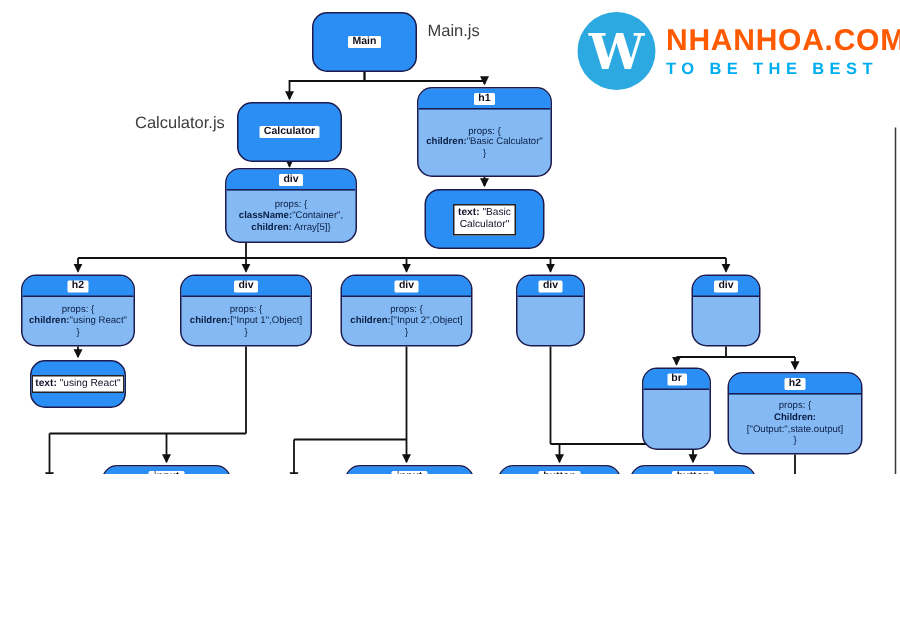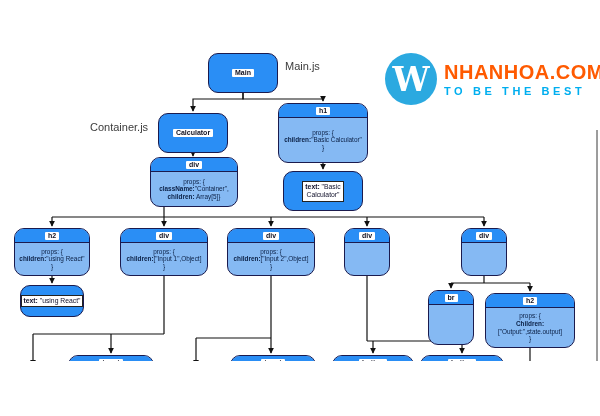--- a/index.html
+++ b/index.html
@@ -1,16 +1,16 @@
 <!DOCTYPE html>
 <html style="--node-header: #2a8ef5; --node-body: #85b9f3; --node-border: #1b1b4e; --edge: #111111; --logo-circle: #2BA9E0; --logo-title: #FF5A00; --logo-tagline: #00AEEF;"><head>
 <meta charset="utf-8">
 <style>
   html,body{margin:0;padding:0;background:#fff;font-family:"Liberation Sans",sans-serif;}
-  #canvas{position:relative;width:600px;height:316px;background:#fff;overflow:hidden;margin-top:45px;}
+  #canvas{position:relative;width:600px;height:316px;background:#fff;overflow:hidden;}
   #edges{position:absolute;left:0;top:0;z-index:1;}
   #edges polyline{fill:none;stroke:var(--edge,#111);stroke-width:1.2;}
   #edges polyline.frame{stroke:#3a3a3a;stroke-width:1;}
   .node{position:absolute;z-index:2;box-sizing:border-box;border:1.4px solid var(--node-border,#1b1b4e);
         border-radius:10px;overflow:hidden;background:var(--node-body,#85b9f3);
         display:flex;flex-direction:column;}
   .node.component{background:var(--node-header,#2a8ef5);align-items:center;justify-content:center;}
   .node .hdr{background:var(--node-header,#2a8ef5);height:13px;flex:0 0 13px;display:flex;align-items:center;justify-content:center;border-bottom:1.2px solid var(--node-border,#1b1b4e);}
   .chip{background:#fff;color:#101020;font-size:7px;font-weight:bold;line-height:8px;padding:0 3px;border-radius:1px;white-space:nowrap;}
   .node .body{flex:1;display:flex;flex-direction:column;align-items:center;justify-content:center;padding:1px 1px;}
@@ -69,21 +69,21 @@
       <polyline points="499,368 566,368"></polyline>
       <polyline points="499,368 499,381" marker-end="url(#arrowhead)"></polyline>
       <polyline points="566,368 566,379" marker-end="url(#arrowhead)"></polyline>
       <polyline points="373,372 373,378 341,378 341,383" marker-end="url(#arrowhead)"></polyline>
       <polyline points="462,372 462,378 423,378 423,383" marker-end="url(#arrowhead)"></polyline>
       <polyline points="597,85 597,413" class="frame"></polyline>
       <polyline points="1,413 599,413" class="frame"></polyline>
     </svg>
 
   <div class="ann" style="left:285px;top:15px">Main.js</div>
-  <div class="ann" style="left:90px;top:76px">Container.js</div>
+  <div class="ann" style="left:90px;top:76px">Calculator.js</div>
 
   <div class="logo">
     <div class="logo-circle">
       <span>W</span>
     </div>
     <div class="logo-text">
       <div class="logo-title">NHANHOA.COM</div>
       <div class="logo-tagline">TO BE THE BEST</div>
     </div>
   </div>

